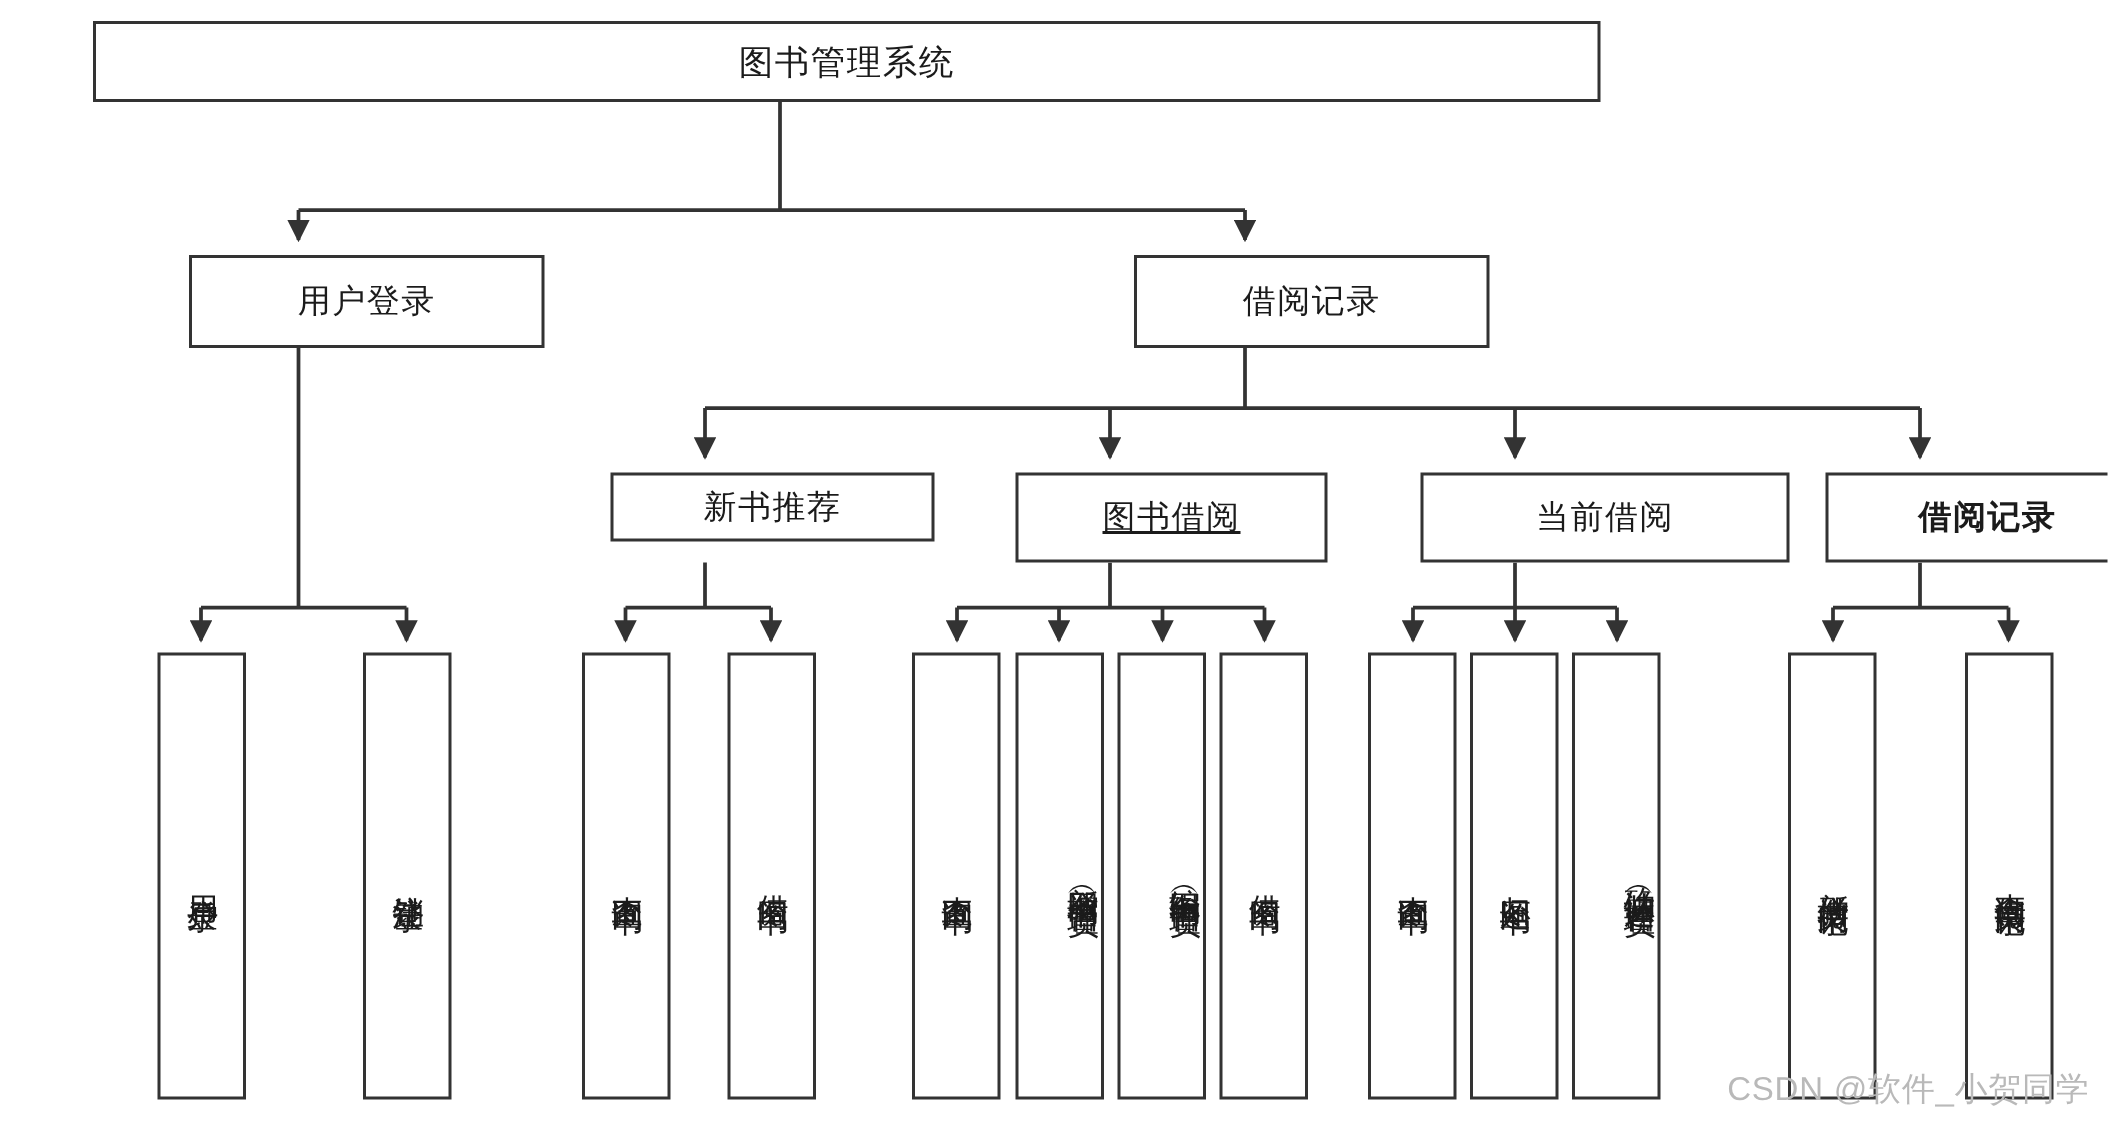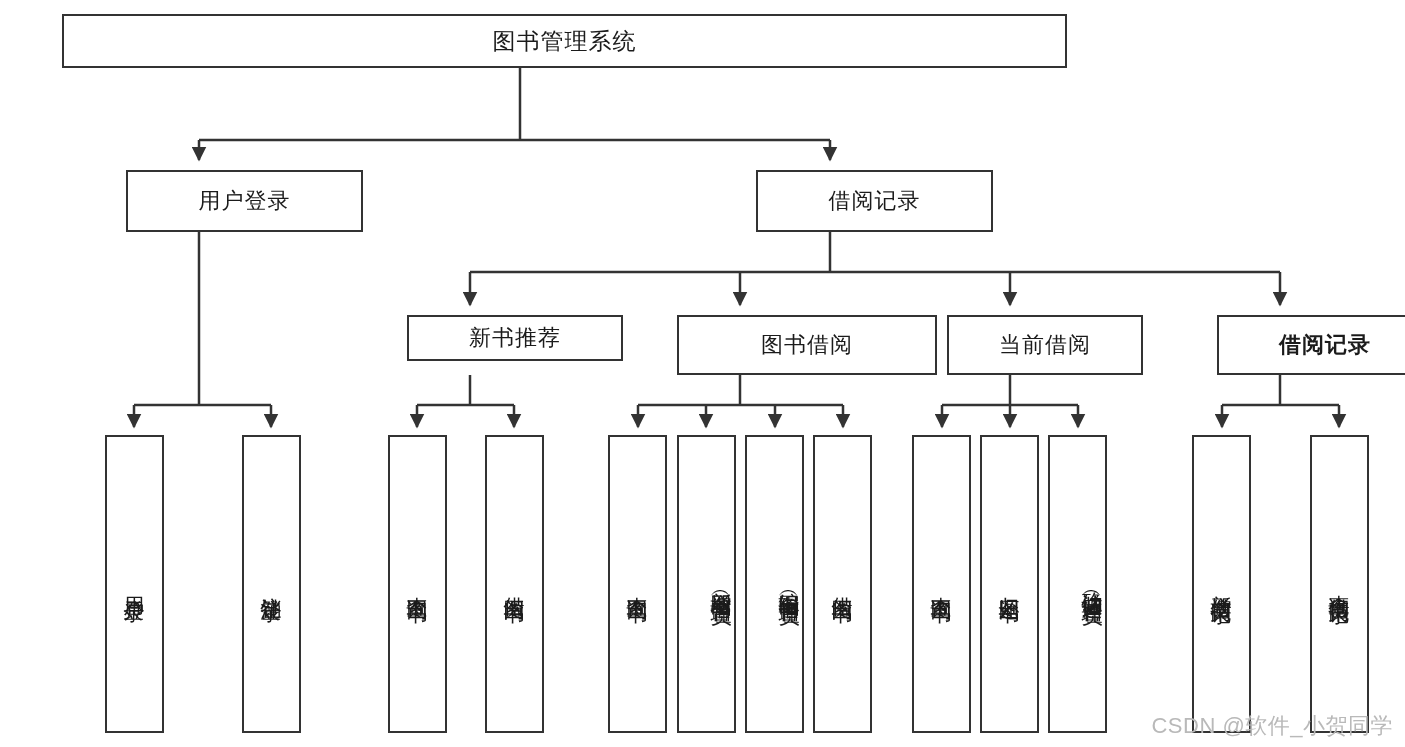--- a/index.html
+++ b/index.html
@@ -129,23 +129,23 @@
   </svg>
 
   <div class="node h root" style="left:17px; top:14px; width:1005px; height:54px;">图书管理系统</div>
 
   <div class="node h" style="left:81px; top:170px; width:237px; height:62px;">用户登录</div>
 
   <div class="node h" style="left:711px; top:170px; width:237px; height:62px;">借阅记录</div>
 
   <div class="node h" style="left:362px; top:315px; width:216px; height:46px;">新书推荐</div>
 
-  <div class="node h" style="left:632px; top:315px; width:260px; height:60px;">图书借阅</div>
+  <div class="node h" style="left:632px; top:315px; width:208px; height:60px;text-decoration:underline;">图书借阅</div>
 
-  <div class="node h" style="left:902px; top:315px; width:196px; height:60px;">当前借阅</div>
+  <div class="node h" style="left:902px; top:315px; width:246px; height:60px;">当前借阅</div>
 
   <div class="node h" style="left:1172px; top:315px; width:216px; height:60px;font-weight:bold;">借阅记录</div>
 
   <div class="node v center" style="left:105px; top:435px; width:59px; height:298px;">用户登录</div>
 
   <div class="node v center" style="left:242px; top:435px; width:59px; height:298px;">注销登录</div>
 
   <div class="node v center" style="left:388px; top:435px; width:59px; height:298px;">查询图书</div>
 
   <div class="node v center" style="left:485px; top:435px; width:59px; height:298px;">借阅图书</div>

